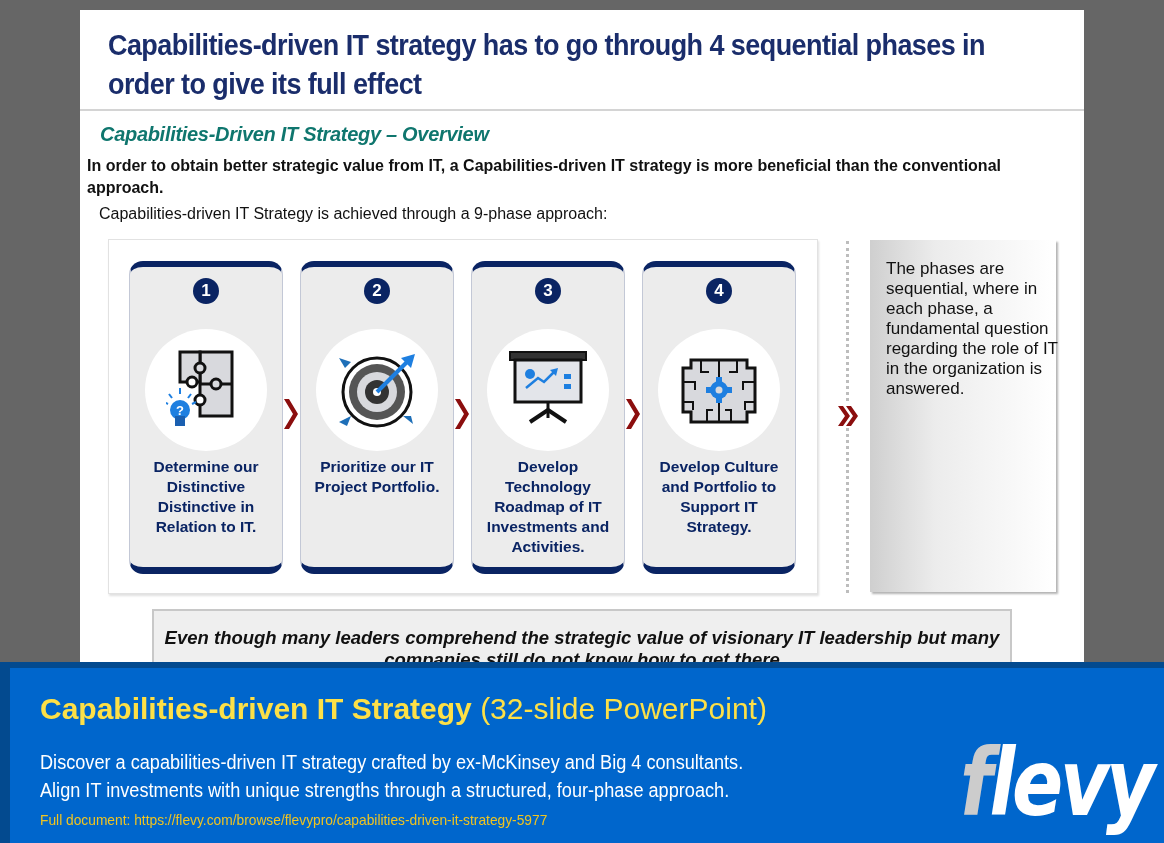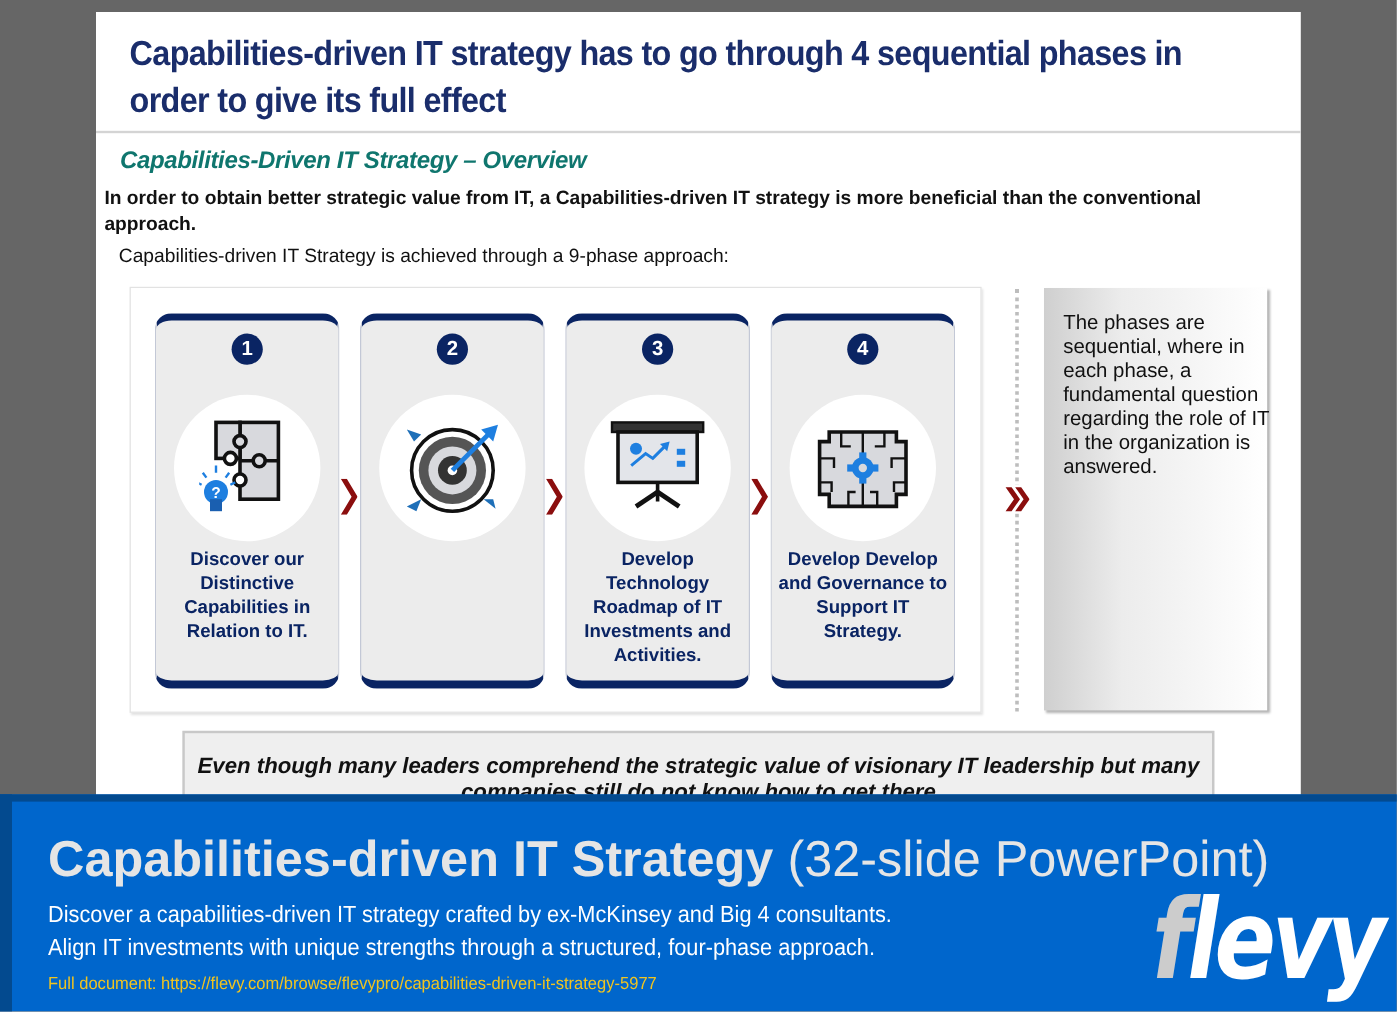--- a/index.html
+++ b/index.html
@@ -84,21 +84,21 @@
       position: absolute; left: 10px; right: 10px; top: 16px;
       text-align: center; font-style: italic; font-weight: bold; font-size: 18.5px; line-height: 22px; color: #111;
     }
 
     .banner {
       position: absolute; left: 0; top: 662px; width: 1164px; height: 181px;
       background: #0066cc; border-top: 6px solid #034a8f;
       border-left: 10px solid #034a8f;
     }
     .banner-title {
-      position: absolute; left: 30px; top: 24px; color: #e5e5e5; font-size: 42px; white-space: nowrap;
+      position: absolute; left: 30px; top: 24px; color: #fde047; font-size: 30px; white-space: nowrap;
     }
     .banner-title .bt-bold { font-weight: bold; }
     .banner-title .bt-light { font-weight: normal; }
     .banner-desc {
       position: absolute; left: 30px; top: 80px; width: 900px; color: #ffffff; font-size: 19.5px; line-height: 28px;
       transform: scaleX(0.93); transform-origin: left top;
     }
     .banner-link {
       position: absolute; left: 30px; top: 144px; color: #f0c420; font-size: 14.5px;
       transform: scaleX(0.95); transform-origin: left top;
@@ -137,39 +137,40 @@
         <circle cx="14" cy="60" r="10" fill="#1e7fe0"></circle>
         <rect x="9" y="66" width="10" height="10" fill="#1a5fb0"></rect>
         <text x="14" y="65" font-size="13" font-weight="bold" fill="#fff" text-anchor="middle" font-family="Liberation Sans, sans-serif">?</text>
         <line x1="14" y1="38" x2="14" y2="44" stroke="#1e7fe0" stroke-width="2"></line>
         <line x1="3" y1="44" x2="6" y2="48" stroke="#1e7fe0" stroke-width="2"></line>
         <line x1="25" y1="44" x2="22" y2="48" stroke="#1e7fe0" stroke-width="2"></line>
         <line x1="-2" y1="52" x2="2" y2="54" stroke="#1e7fe0" stroke-width="2"></line>
         <line x1="30" y1="52" x2="26" y2="54" stroke="#1e7fe0" stroke-width="2"></line>
       </svg>
     </div>
-    <div class="card-text">Discover our Distinctive Capabilities in Relation to IT.</div>
+    <div class="card-text">Determine our Distinctive Distinctive in Relation to IT.</div>
   </div>
 
   <div class="card" style="left:220px;">
     <div class="card-num">2</div>
     <div class="card-circle">
       <svg viewBox="0 0 80 80">
         <circle cx="40" cy="42" r="34" fill="#fff" stroke="#111" stroke-width="3"></circle>
         <circle cx="40" cy="42" r="28" fill="#555"></circle>
         <circle cx="40" cy="42" r="20" fill="#d8d9dd"></circle>
         <circle cx="40" cy="42" r="12" fill="#333"></circle>
         <circle cx="40" cy="42" r="4" fill="#fff"></circle>
         <line x1="40" y1="42" x2="70" y2="12" stroke="#1e7fe0" stroke-width="4"></line>
         <polygon points="64,8 78,4 74,18" fill="#1e7fe0"></polygon>
         <polygon points="2,8 14,12 8,18" fill="#1e6fb8"></polygon>
         <polygon points="2,72 14,66 10,76" fill="#1e6fb8"></polygon>
         <polygon points="76,74 66,66 74,66" fill="#1e6fb8"></polygon>
       </svg>
     </div>
+    <div class="card-text">Prioritize our IT Project Portfolio.</div>
   </div>
 
   <div class="card" style="left:391px;">
     <div class="card-num">3</div>
     <div class="card-circle">
       <svg viewBox="0 0 80 80">
         <rect x="2" y="2" width="76" height="8" fill="#333" stroke="#111" stroke-width="2"></rect>
         <rect x="7" y="10" width="66" height="42" fill="#e3e5ea" stroke="#111" stroke-width="3"></rect>
         <circle cx="22" cy="24" r="5" fill="#1e7fe0"></circle>
         <polyline points="18,38 30,28 36,32 46,22" fill="none" stroke="#1e7fe0" stroke-width="2.5"></polyline>
@@ -199,21 +200,21 @@
         <polyline points="28,72 28,60 34,60" fill="none" stroke="#111" stroke-width="2"></polyline>
         <polyline points="52,72 52,60 46,60" fill="none" stroke="#111" stroke-width="2"></polyline>
         <circle cx="40" cy="40" r="9" fill="#1e7fe0"></circle>
         <circle cx="40" cy="40" r="3.5" fill="#d8d9dd"></circle>
         <rect x="37" y="27" width="6" height="6" fill="#1e7fe0"></rect>
         <rect x="37" y="47" width="6" height="6" fill="#1e7fe0"></rect>
         <rect x="27" y="37" width="6" height="6" fill="#1e7fe0"></rect>
         <rect x="47" y="37" width="6" height="6" fill="#1e7fe0"></rect>
       </svg>
     </div>
-    <div class="card-text">Develop Develop and Governance to Support IT Strategy.</div>
+    <div class="card-text">Develop Culture and Portfolio to Support IT Strategy.</div>
   </div>
 
   <svg class="chev" style="left:204px;" viewBox="0 0 14 30">
     <polygon points="0,0 5,0 14,15 5,30 0,30 9,15" fill="#8b0e0e"></polygon>
   </svg>
   <svg class="chev" style="left:375px;" viewBox="0 0 14 30">
     <polygon points="0,0 5,0 14,15 5,30 0,30 9,15" fill="#8b0e0e"></polygon>
   </svg>
   <svg class="chev" style="left:546px;" viewBox="0 0 14 30">
     <polygon points="0,0 5,0 14,15 5,30 0,30 9,15" fill="#8b0e0e"></polygon>

